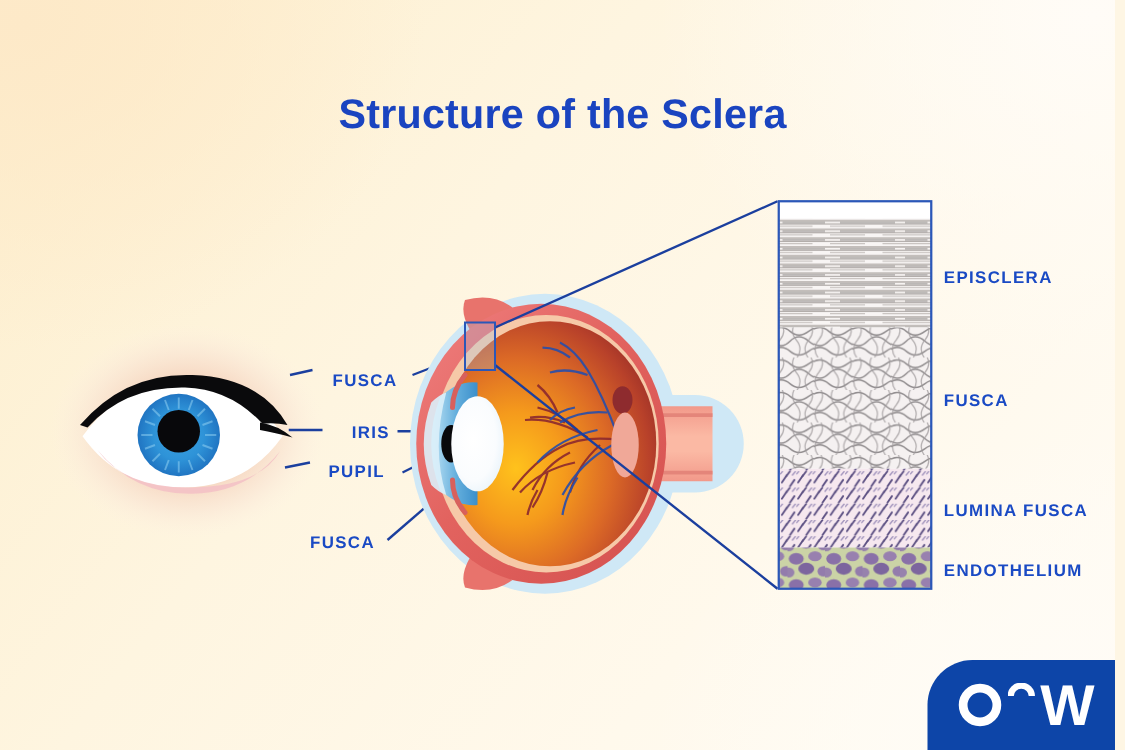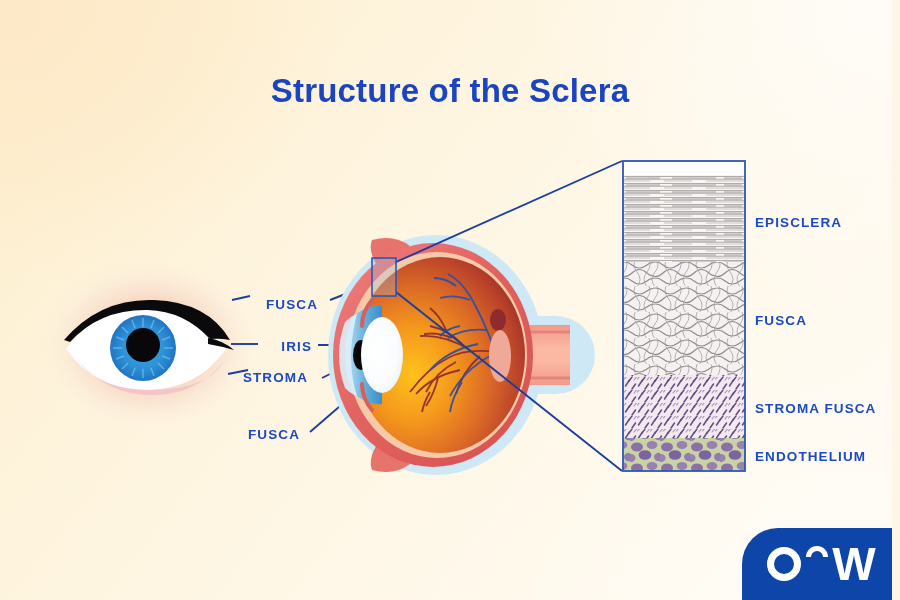--- a/index.html
+++ b/index.html
@@ -246,26 +246,26 @@
         <rect x="623" y="262" width="122" height="113" fill="url(#pStroma)"></rect>
         <rect x="623" y="375" width="122" height="63" fill="url(#pLum)"></rect>
         <rect x="623" y="438" width="122" height="33" fill="url(#pEndo)"></rect>
       </g>
       <rect x="623" y="161" width="122" height="310" fill="none" stroke="#2B57B8" stroke-width="1.8"></rect>
     </g>
   </svg>
 
   <div class="lbl l" style="left:318px;top:304px;">FUSCA</div>
   <div class="lbl l" style="left:300px;top:346px;margin-left:12px;">IRIS</div>
-  <div class="lbl l" style="left:308px;top:377px;">STROMA</div>
+  <div class="lbl l" style="left:308px;top:377px;">PUPIL</div>
   <div class="lbl l" style="left:300px;top:434px;">FUSCA</div>
 
   <div class="lbl r" style="left:755px;top:222px;">EPISCLERA</div>
   <div class="lbl r" style="left:755px;top:320px;">FUSCA</div>
-  <div class="lbl r" style="left:755px;top:408px;">STROMA FUSCA</div>
+  <div class="lbl r" style="left:755px;top:408px;">LUMINA FUSCA</div>
   <div class="lbl r" style="left:755px;top:456px;">ENDOTHELIUM</div>
 
   <div class="logo">
     <div class="logo-in">
       <div class="o"></div>
       <div class="arc"></div>
       <div class="w">W</div>
     </div>
   </div>
 

